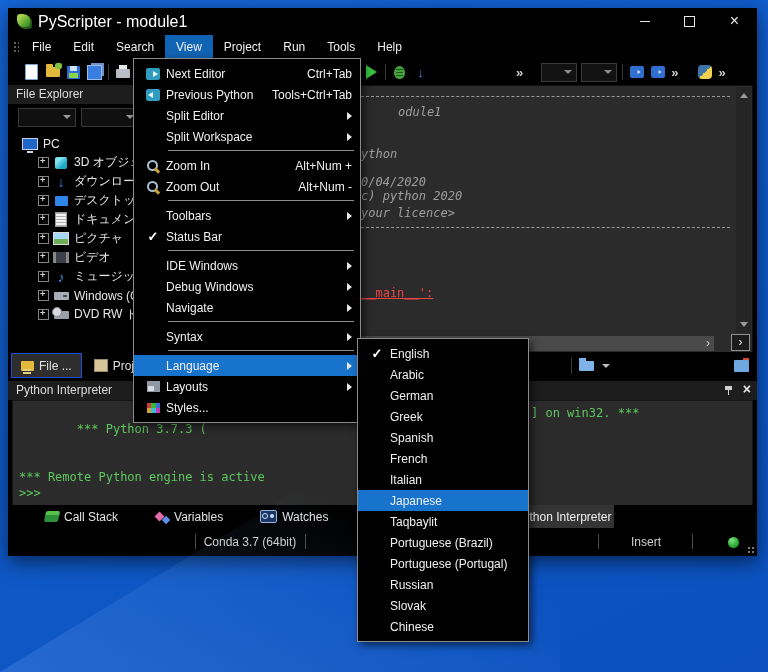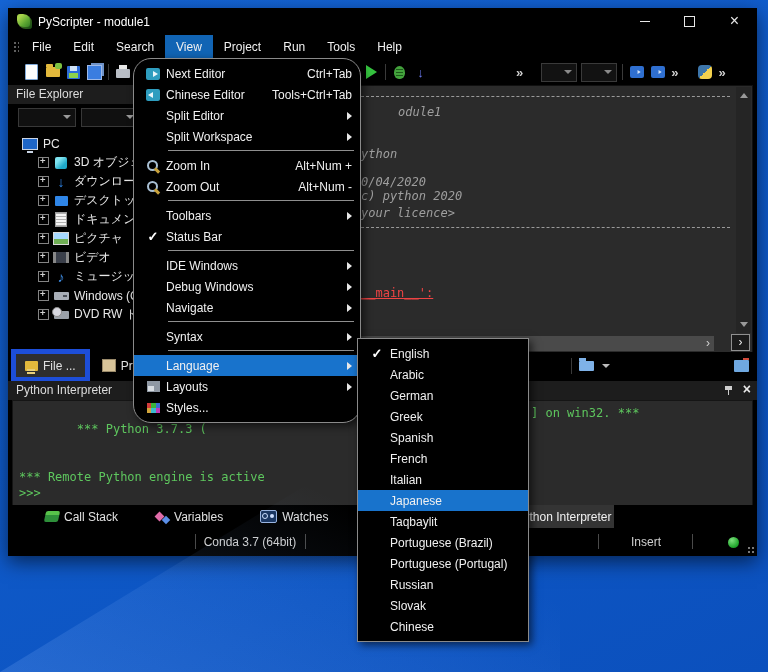--- a/index.html
+++ b/index.html
@@ -6,21 +6,21 @@
     font-family:"Liberation Sans",sans-serif;-webkit-font-smoothing:antialiased;}
   .desktop{position:absolute;inset:0;
     background:linear-gradient(155deg,#1565d6 0%,#0f5ac9 45%,#0b50bd 100%);}
   .desktop::after{content:"";position:absolute;left:0;top:330px;width:560px;height:342px;
     background:linear-gradient(25deg,rgba(140,185,255,.28),rgba(140,185,255,0) 55%);
     clip-path:polygon(0 100%,100% 0,100% 100%);opacity:.7;}
   .win{position:absolute;left:8px;top:8px;width:749px;height:548px;background:#000;
     box-shadow:0 6px 18px rgba(0,0,0,.55);}
   
   .tbar{position:absolute;left:0;top:0;right:0;height:27px;display:flex;align-items:center;
-    color:#fff;font-size:12px;}
+    color:#fff;font-size:16px;}
   .logo{width:15px;height:15px;margin:0 6px 0 9px;border-radius:3px 9px 3px 9px;
     background:linear-gradient(135deg,#a8d34b 20%,#5ea832 55%,#2e7a23 90%);
     box-shadow:inset -2px -2px 0 rgba(0,0,0,.35);}
   .wbtns{margin-left:auto;display:flex;height:100%;}
   .wbtn{width:45px;display:flex;align-items:center;justify-content:center;color:#e8e8e8;font-size:13px;}
   .min-g{width:10px;height:1px;background:#e8e8e8;}
   .max-g{width:9px;height:9px;border:1px solid #e8e8e8;}
   .cls-g::before{content:"×";font-size:16px;line-height:10px;}
   
   .mbar{position:absolute;left:0;top:27px;right:0;height:24px;background:#000;display:flex;
@@ -89,21 +89,21 @@
   .sarr{position:absolute;left:4px;width:0;height:0;border-left:4px solid transparent;border-right:4px solid transparent;}
   .sarr.up{top:6px;border-bottom:5px solid #9a9a9a;}
   .sarr.dn{bottom:6px;border-top:5px solid #9a9a9a;}
   .hscroll{position:absolute;left:1px;right:38px;bottom:2px;height:15px;background:#4a4a4a;color:#cfcfcf;}
   .hscroll .gt{position:absolute;right:4px;top:0;font-size:12px;line-height:15px;}
   .scorner{position:absolute;right:2px;bottom:2px;width:17px;height:15px;background:#1b1b1b;border:1px solid #909090;
     color:#e8e8e8;text-align:center;font-size:12px;line-height:14px;}
   
   .dtabs{position:absolute;left:0;top:344px;right:0;height:27px;background:#000;display:flex;align-items:center;font-size:12px;color:#e0e0e0;}
   .dtab{height:23px;display:flex;align-items:center;padding:0 9px;margin-left:3px;}
-  .dtab.on{background:#2e2e2e;border:5px solid #1d4ed8;}
+  .dtab.on{background:#2e2e2e;border:1px solid #1d4ed8;}
   .i-ftree{width:13px;height:10px;background:#e3b93c;border-radius:1px;margin-right:5px;position:relative;}
   .i-ftree::after{content:"";position:absolute;left:2px;bottom:-3px;width:8px;height:2px;background:#e8cf7a;box-shadow:0 -3px 0 #e8cf7a;}
   .i-proj{width:12px;height:11px;background:#d8c49a;border:1px solid #9a8a6a;margin-right:5px;}
   .dtright{margin-left:auto;display:flex;align-items:center;margin-right:8px;}
   .i-folderdd{width:15px;height:10px;background:#7fb2e8;border-radius:1px;position:relative;margin:0 4px;}
   .i-folderdd::before{content:"";position:absolute;left:0;top:-3px;width:7px;height:3px;background:#7fb2e8;}
   .caret{width:0;height:0;border-left:4px solid transparent;border-right:4px solid transparent;border-top:4px solid #bbb;margin:0 4px;}
   .i-folder2{width:15px;height:12px;background:#6fa8e0;border-radius:1px;position:relative;margin-left:120px;}
   .i-folder2::before{content:"";position:absolute;right:0;top:-2px;width:6px;height:2px;background:#d04a3a;}
   
@@ -137,21 +137,21 @@
   
   .sbar{position:absolute;left:0;top:520px;right:0;height:28px;background:#000;color:#cfcfcf;font-size:12px;}
   .ssep{position:absolute;top:6px;width:1px;height:15px;background:#4a4a4a;}
   .scell{position:absolute;top:0;height:100%;display:flex;align-items:center;justify-content:center;}
   .led{width:11px;height:11px;border-radius:50%;background:radial-gradient(circle at 35% 30%,#7fe07f,#22a82e 65%,#0e6f1c);}
   .sgrip{position:absolute;right:2px;bottom:2px;width:8px;height:8px;
     background-image:radial-gradient(#7a7a7a 1px,transparent 1.2px);background-size:4px 4px;}
   
   .menu{position:absolute;background:#000;border:1px solid #8a8a8a;box-shadow:3px 3px 8px rgba(0,0,0,.6);
     color:#f0f0f0;font-size:12px;padding:4px 0;z-index:50;}
-  .vmenu{left:133px;top:58px;width:226px;border-radius:18px;}
+  .vmenu{left:133px;top:58px;width:226px;}
   .lmenu{left:357px;top:338px;width:170px;}
   .mi{height:21px;display:flex;align-items:center;padding:0 8px 0 6px;}
   .mi .ic{width:26px;display:flex;align-items:center;justify-content:center;flex:none;}
   .mi .lbl{flex:1;white-space:nowrap;}
   .mi .sc{margin-left:14px;white-space:nowrap;}
   .mi .arr{width:0;height:0;border-left:5px solid #e8e8e8;border-top:4px solid transparent;border-bottom:4px solid transparent;margin-left:8px;}
   .mi.hl{background:#1873cc;}
   .msep{border-top:1px solid #8f8f8f;margin:3px 6px 4px 34px;}
   .chk::before{content:"✓";font-weight:bold;font-size:13px;color:#fff;}
   .i-nexted,.i-preved{width:14px;height:12px;background:#2e9dbf;border-radius:2px;position:relative;}
@@ -429,21 +429,21 @@
       <span class="ic">
           <span class="i-nexted"></span>
         </span>
       <span class="lbl">Next Editor</span>
       <span class="sc">Ctrl+Tab</span>
     </div>
     <div class="mi">
       <span class="ic">
           <span class="i-preved"></span>
         </span>
-      <span class="lbl">Chinese Editor</span>
+      <span class="lbl">Previous Python</span>
       <span class="sc">Tools+Ctrl+Tab</span>
     </div>
     <div class="mi">
       <span class="ic"></span>
       <span class="lbl">Split Editor</span>
       <span class="arr"></span>
     </div>
     <div class="mi">
       <span class="ic"></span>
       <span class="lbl">Split Workspace</span>

